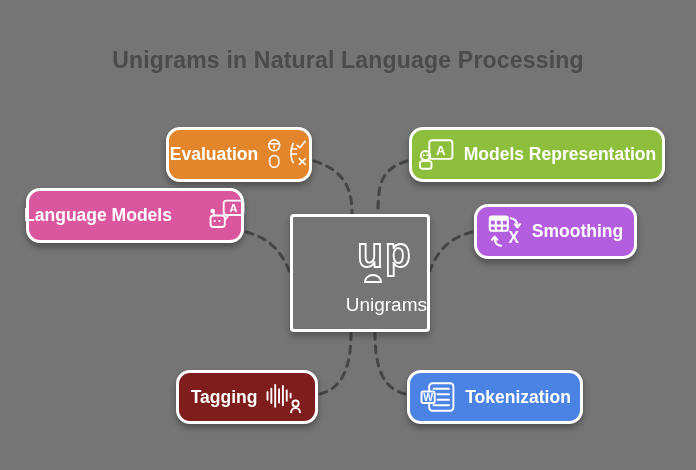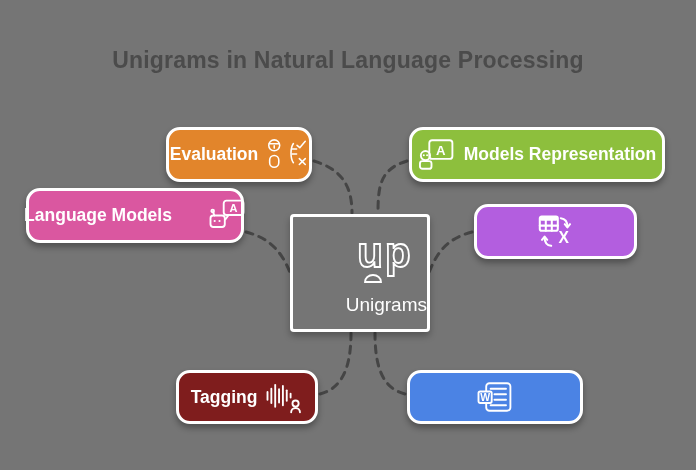--- a/index.html
+++ b/index.html
@@ -112,20 +112,21 @@
         <path d="M19,3.5 C23,4 24.5,6.5 24.5,10.5"></path>
         <path d="M22.3,8.5 L24.5,11.2 L26.7,8.5"></path>
         <path d="M11,26.5 C7,26 5.5,23.5 5.5,19.5"></path>
         <path d="M3.3,21.5 L5.5,18.8 L7.7,21.5"></path>
       </g>
       <g class="icon-fill">
         <rect x="1.5" y="2" width="15" height="3.6" rx="1.5"></rect>
         <text x="21.5" y="24.5" font-size="13" text-anchor="middle">X</text>
       </g>
     </svg>
+    <span>Smoothing</span>
   </div>
 
   <div class="node n-tag" style="background: #7f1d1d; --c: #29A9D4;">
     <span>Tagging</span>
     <svg width="38" height="33" viewBox="0 0 34 30">
       <g class="icon-stroke" stroke-width="2">
         <line x1="2" y1="10" x2="2" y2="17"></line>
         <line x1="5.5" y1="7" x2="5.5" y2="20"></line>
         <line x1="9" y1="3.5" x2="9" y2="23.5"></line>
         <line x1="12.5" y1="7.5" x2="12.5" y2="19.5"></line>
@@ -147,20 +148,21 @@
         <line x1="13" y1="7" x2="27" y2="7"></line>
         <line x1="16.5" y1="12" x2="27" y2="12"></line>
         <line x1="16.5" y1="17" x2="27" y2="17"></line>
         <line x1="13" y1="22" x2="27" y2="22"></line>
         <rect x="2" y="9.5" width="12" height="10.5" rx="1.5" style="fill:var(--c)"></rect>
       </g>
       <g class="icon-fill">
         <text x="8" y="18.5" font-size="9.5" text-anchor="middle">W</text>
       </g>
     </svg>
+    <span>Tokenization</span>
   </div>
 
   <div class="center-node">
     <svg width="84" height="58" viewBox="0 0 84 58">
       <g fill="none" stroke="#fff">
         <text x="42" y="37" text-anchor="middle" font-size="42" font-weight="bold" stroke-width="1.8" font-family="Liberation Sans, sans-serif" letter-spacing="2">up</text>
         <path d="M22,52 a8,7 0 0 1 16,0 Z" stroke-width="1.8"></path>
       </g>
     </svg>
     <div class="center-label">Unigrams</div>

